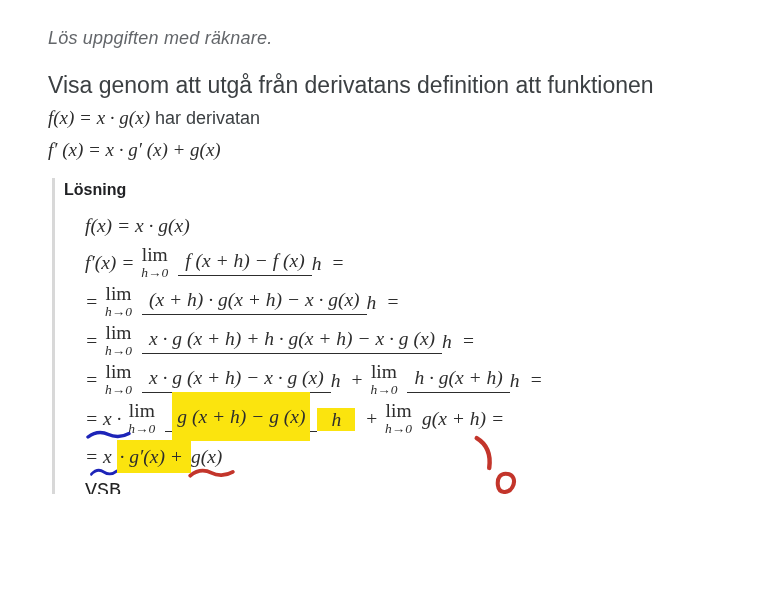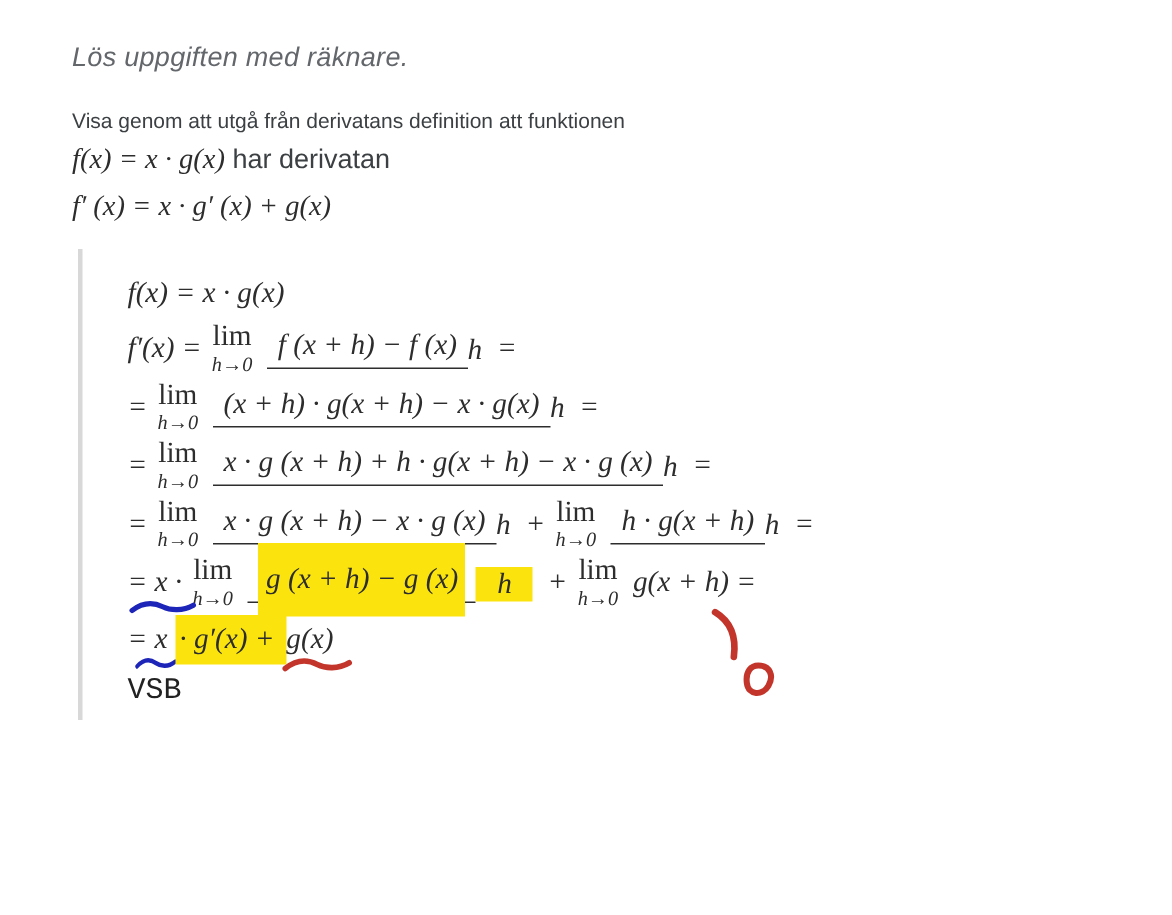--- a/index.html
+++ b/index.html
@@ -14,21 +14,21 @@
   
   .instruction {
     margin:28px 0 0 48px;
     font-style:italic;
     font-size:18px;
     color:var(--muted,#63666a);
     letter-spacing:.2px;
   }
   .task-text {
     margin:23px 0 0 48px;
-    font-size:14px;
+    font-size:23px;
     color:var(--body,#3c4043);
   }
   .formula-line {
     margin:6px 0 0 48px;
     font-size:19px;
     color:var(--math,#2d2d2d);
     line-height:25px;
   }
   .serif-math {
     font-family:"Liberation Serif", serif;
@@ -114,20 +114,21 @@
 
   <div class="formula-line">
     <span class="serif-math">f(x) = x · g(x)</span><span class="sans-run"> har derivatan</span>
   </div>
 
   <div class="formula-line">
     <span class="serif-math">f′ (x) = x · g′ (x) + g(x)</span>
   </div>
 
   <div class="solution">
+    <div class="solution-title">Lösning</div>
 
     <div class="math-lines" id="math-lines">
         <div class="math-line simple"><span class="mrun">f(x) = x · g(x)</span></div>
         <div class="math-line"><span class="mrun">f′(x) = </span><span class="lim"><span class="limtop">lim</span><span class="limsub">h→0</span></span><span class="frac"><span class="fnum-wrap"><span class="">f (x + h) − f (x)</span></span><span class="fden-wrap"><span class="">h</span></span></span><span class="mrun"> =</span></div>
         <div class="math-line"><span class="mrun">= </span><span class="lim"><span class="limtop">lim</span><span class="limsub">h→0</span></span><span class="frac"><span class="fnum-wrap"><span class="">(x + h) · g(x + h) − x · g(x)</span></span><span class="fden-wrap"><span class="">h</span></span></span><span class="mrun"> =</span></div>
         <div class="math-line"><span class="mrun">= </span><span class="lim"><span class="limtop">lim</span><span class="limsub">h→0</span></span><span class="frac"><span class="fnum-wrap"><span class="">x · g (x + h) + h · g(x + h) − x · g (x)</span></span><span class="fden-wrap"><span class="">h</span></span></span><span class="mrun"> =</span></div>
         <div class="math-line"><span class="mrun">= </span><span class="lim"><span class="limtop">lim</span><span class="limsub">h→0</span></span><span class="frac"><span class="fnum-wrap"><span class="">x · g (x + h) − x · g (x)</span></span><span class="fden-wrap"><span class="">h</span></span></span><span class="mrun"> + </span><span class="lim"><span class="limtop">lim</span><span class="limsub">h→0</span></span><span class="frac"><span class="fnum-wrap"><span class="">h · g(x + h)</span></span><span class="fden-wrap"><span class="">h</span></span></span><span class="mrun"> =</span></div>
         <div class="math-line"><span class="mrun">= x · <span class="penmark pm-blue-underline-1"><svg viewBox="0 0 44 10" preserveAspectRatio="none">
                 <path d="M2 7 C 9 1.5, 16 1.5, 22 4.5 C 27 7, 35 7.5, 42 3.5" fill="none" stroke="#1d24b8" stroke-width="3.4" stroke-linecap="round"></path>
               </svg></span></span><span class="lim"><span class="limtop">lim</span><span class="limsub">h→0</span></span><span class="frac"><span class="fnum-wrap"><span class="hl num-hl">g (x + h) − g (x)</span></span><span class="fden-wrap"><span class="hl den-hl">h</span></span></span><span class="mrun"> + </span><span class="lim"><span class="limtop">lim</span><span class="limsub">h→0</span></span><span class="mrun"> g(x + h) =<span class="penmark pm-red-doodle"><svg viewBox="0 0 52 64">

